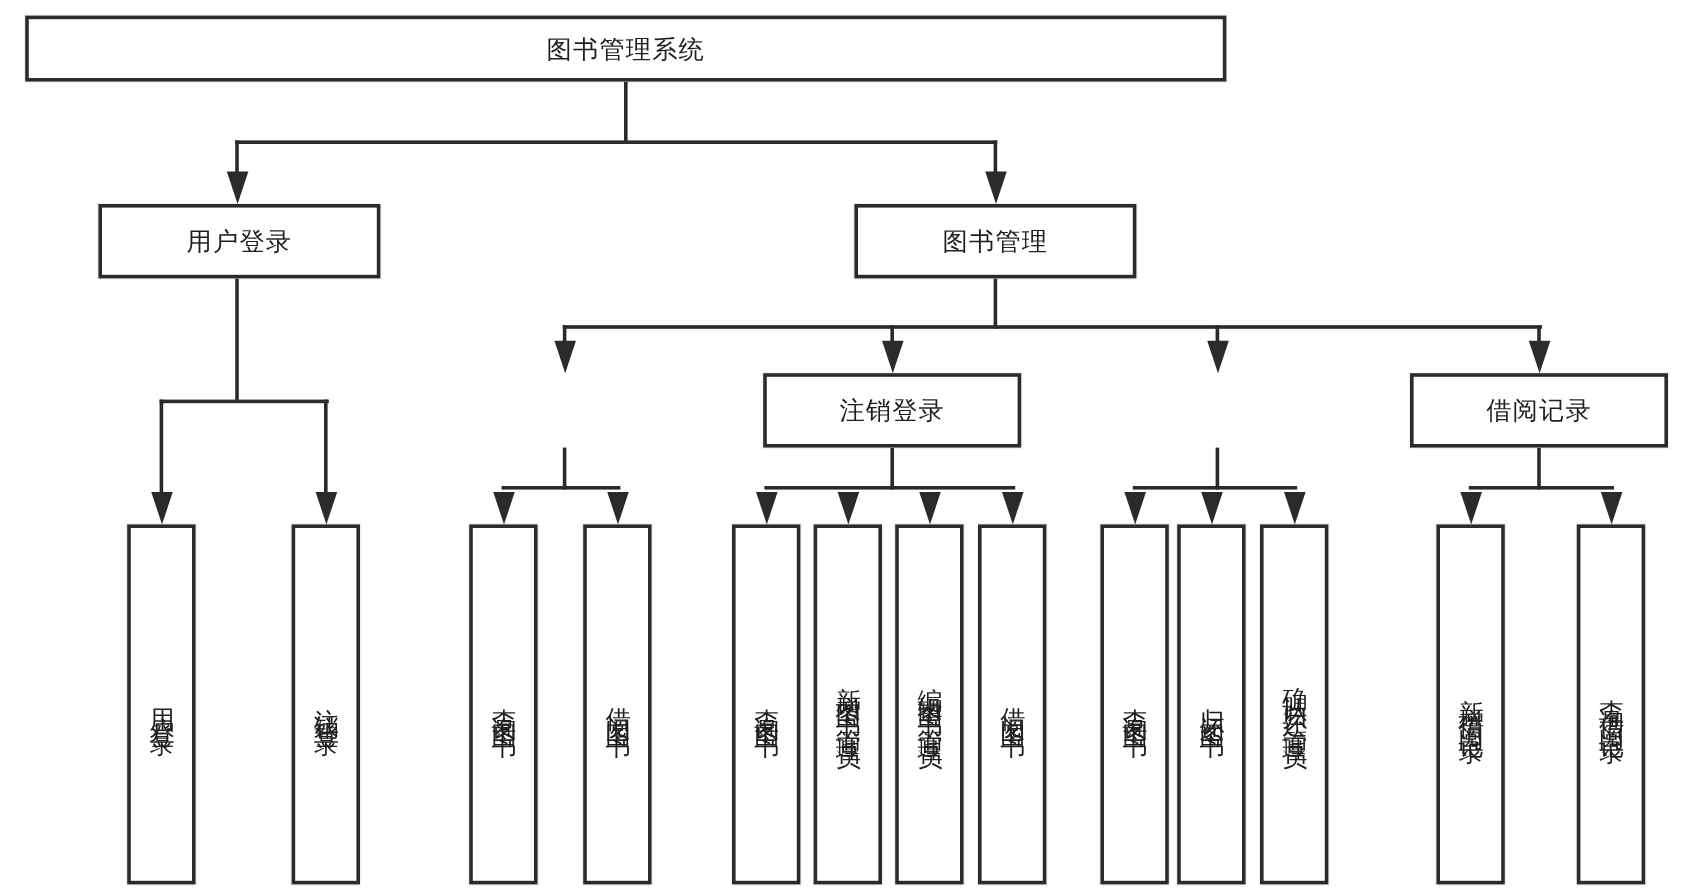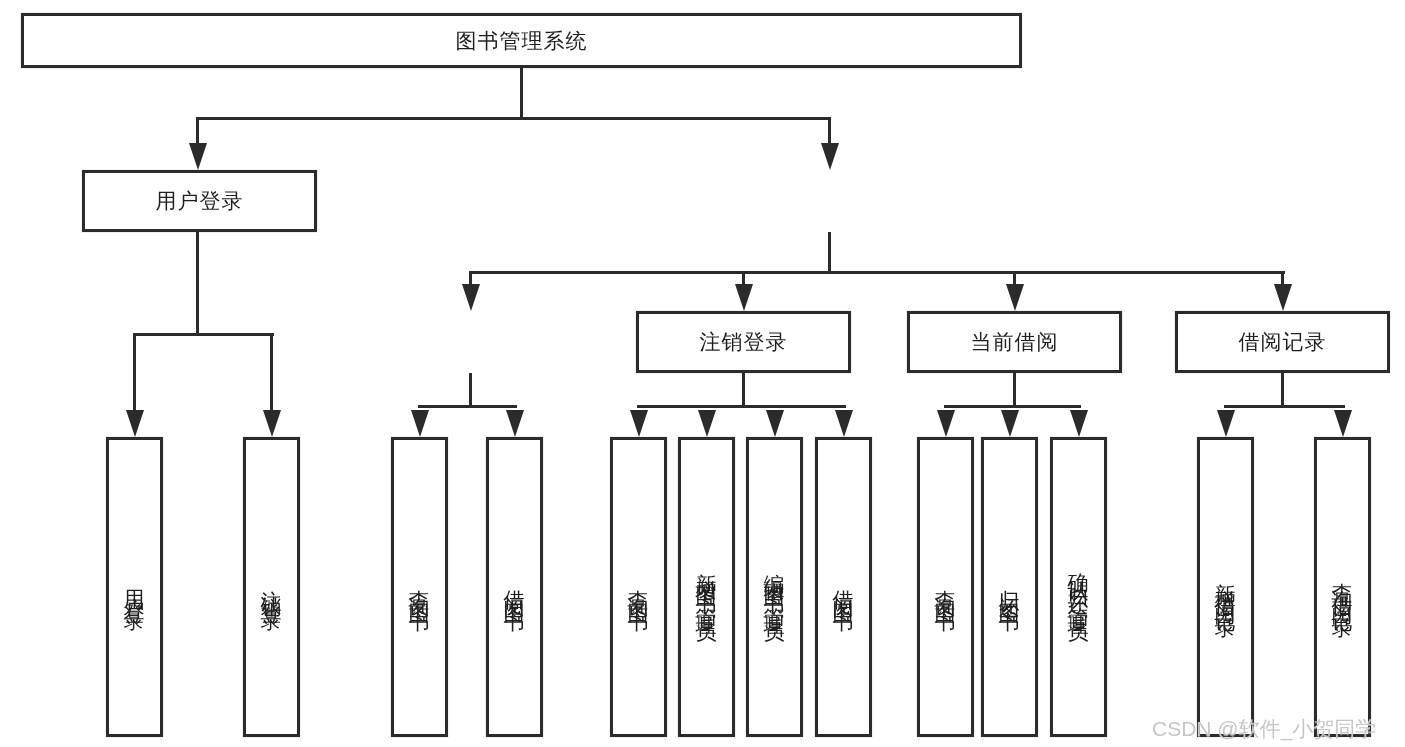--- a/index.html
+++ b/index.html
@@ -117,37 +117,36 @@
   <div class="arr" style="left:1070px;top:410px;"></div>
 
   <div class="v" style="left:1281px;top:373px;width:3px;height:35px;"></div>
   <div class="h" style="left:1224px;top:405px;width:121px;height:3px;"></div>
   <div class="arr" style="left:1217px;top:410px;"></div>
   <div class="arr" style="left:1334px;top:410px;"></div>
 
   <div class="box" style="left:21px;top:13px;width:1001px;height:55px;">图书管理系统</div>
 
   <div class="box" style="left:82px;top:170px;width:235px;height:62px;">用户登录</div>
+  <div class="box" style="left:712px;top:170px;width:235px;height:62px;">图书管理</div>
 
   <div class="box" style="left:636px;top:311px;width:215px;height:62px;">注销登录</div>
-  <div class="box" style="left:907px;top:311px;width:215px;height:62px;">当前借阅</div>
   <div class="box" style="left:1175px;top:311px;width:215px;height:62px;">借阅记录</div>
 
   <div class="vbox" style="left:106px;top:437px;width:57px;height:300px;">用户登录</div>
   <div class="vbox" style="left:243px;top:437px;width:57px;height:300px;">注销登录</div>
 
   <div class="vbox" style="left:391px;top:437px;width:57px;height:300px;">查询图书</div>
   <div class="vbox" style="left:486px;top:437px;width:57px;height:300px;">借阅图书</div>
 
   <div class="vbox" style="left:610px;top:437px;width:57px;height:300px;">查询图书</div>
   <div class="vbox" style="left:678px;top:437px;width:57px;height:300px;">新增图书（管理员）</div>
   <div class="vbox" style="left:746px;top:437px;width:57px;height:300px;">编辑图书（管理员）</div>
   <div class="vbox" style="left:815px;top:437px;width:57px;height:300px;">借阅图书</div>
 
   <div class="vbox" style="left:917px;top:437px;width:57px;height:300px;">查询图书</div>
   <div class="vbox" style="left:981px;top:437px;width:57px;height:300px;">归还图书</div>
   <div class="vbox" style="left:1050px;top:437px;width:57px;height:300px;">确认归还（管理员）</div>
 
   <div class="vbox" style="left:1197px;top:437px;width:57px;height:300px;">新增借阅记录</div>
   <div class="vbox" style="left:1314px;top:437px;width:57px;height:300px;">查询借阅记录</div>
 
-  <div class="watermark" style="left:1152px;top:715px;">CSDN @软件_小贺同学</div>
 </div>
 
 </body></html>

